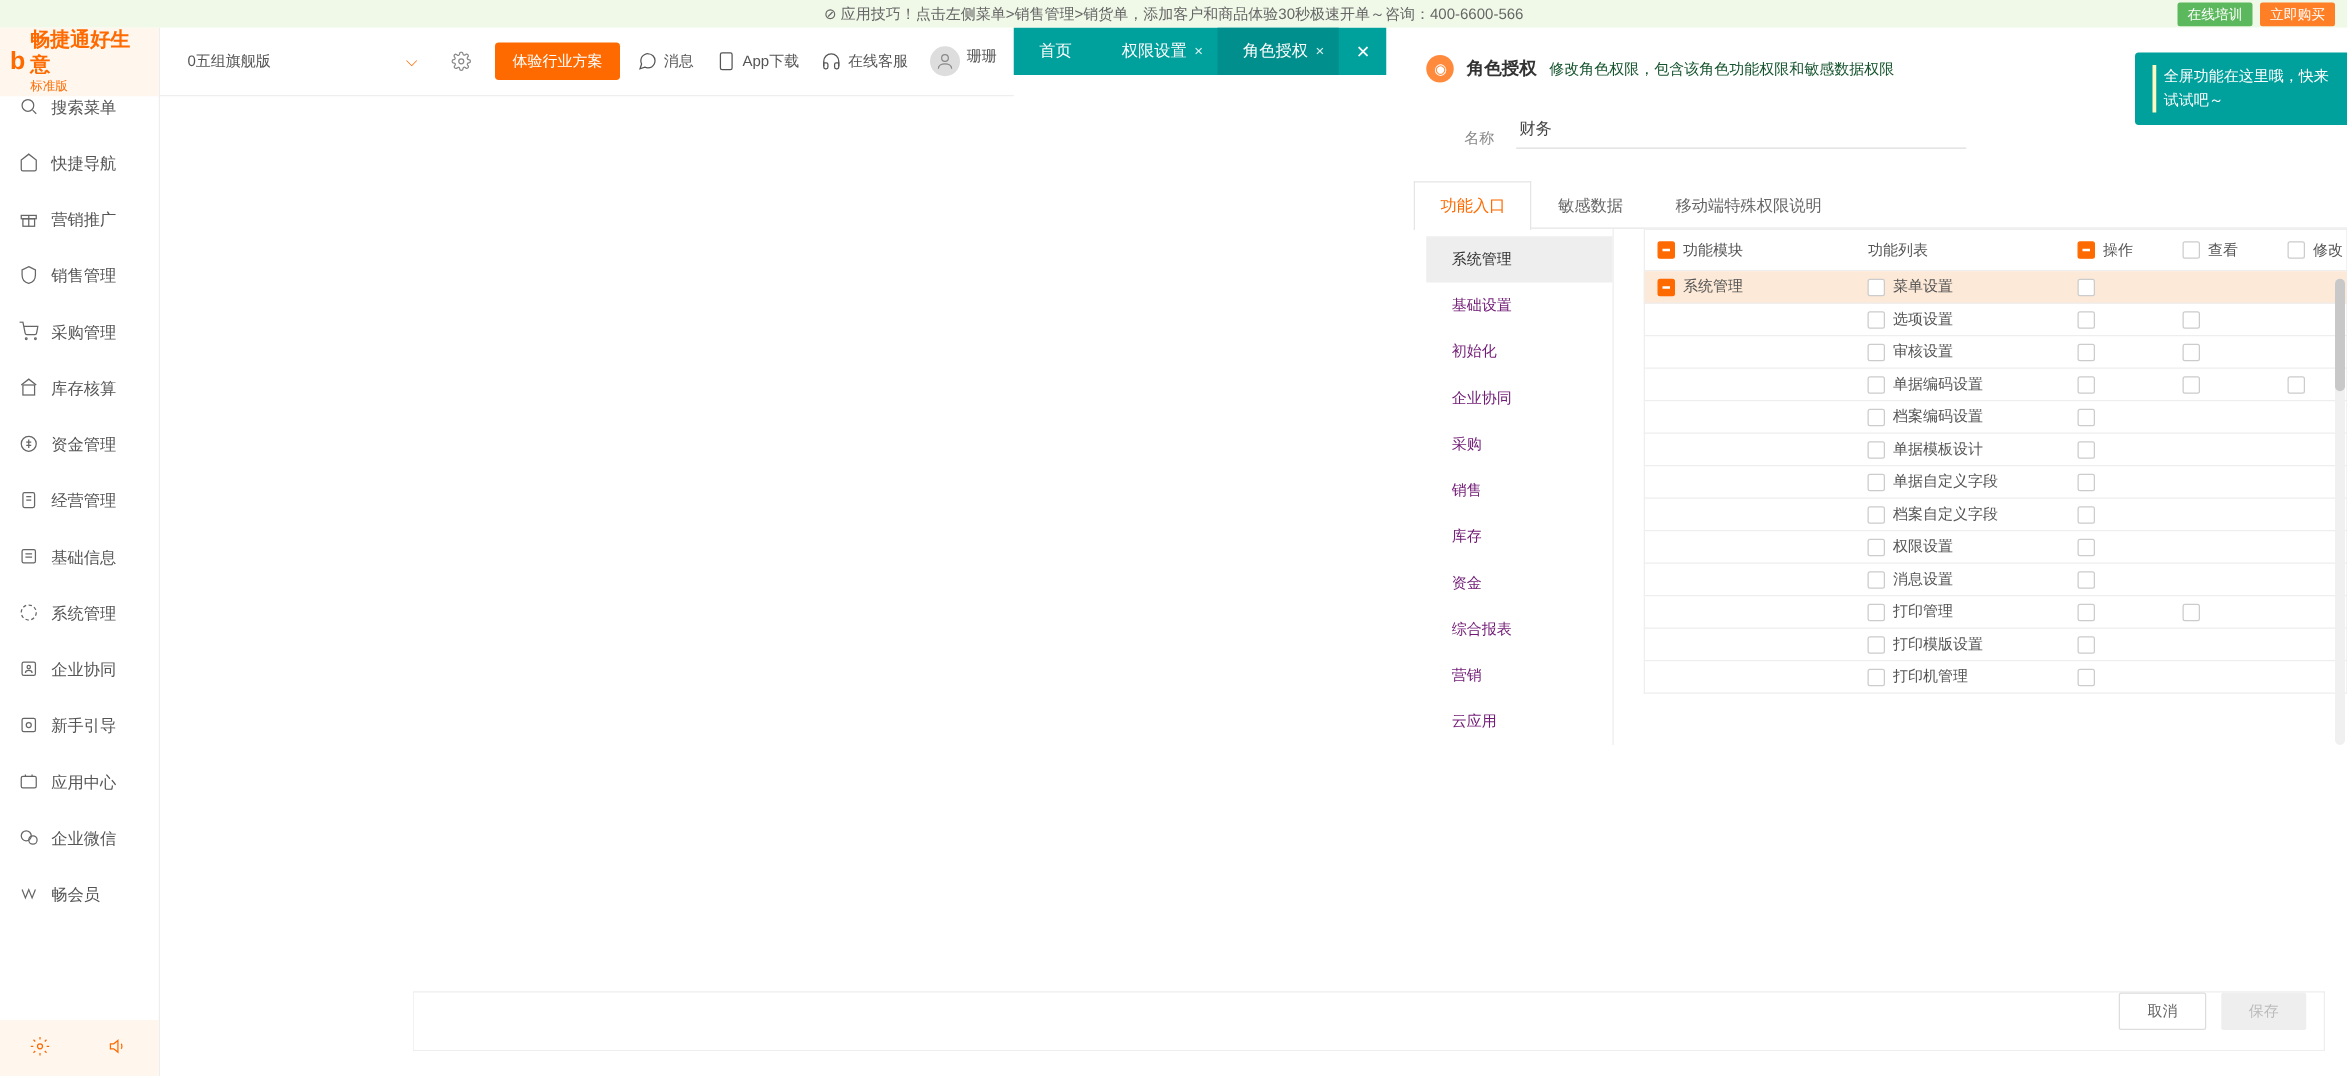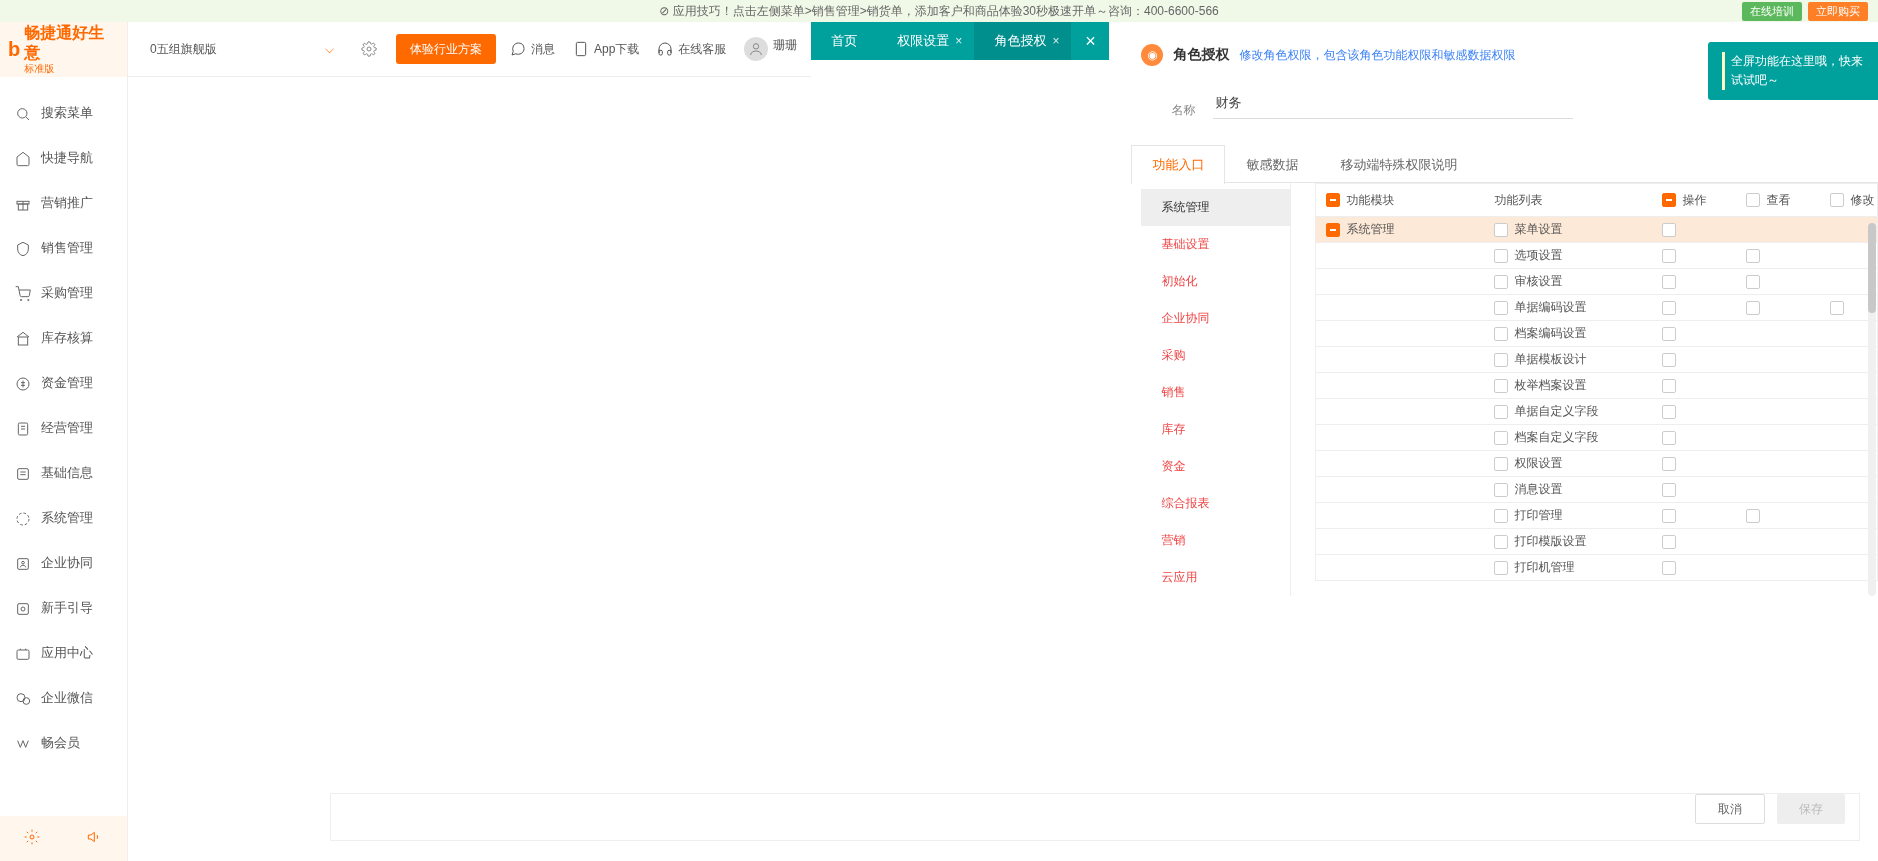--- a/index.html
+++ b/index.html
@@ -8,21 +8,21 @@
 .top-banner .btns{position:absolute;right:10px;top:2px;display:flex;gap:6px}
 .top-banner .btn{background:#5cb85c;color:#fff;padding:2px 8px;font-size:11px;border-radius:2px}
 .top-banner .btn.orange{background:#ff7f27}
 
 .app{display:flex;height:839px}
 .left-nav{width:128px;background:#fff;border-right:1px solid #eee;display:flex;flex-direction:column}
 .logo{height:55px;background:#fff6ed;display:flex;align-items:center;padding:0 8px}
 .logo-icon{color:#ff6a00;font-size:20px;font-weight:bold;margin-right:4px}
 .logo-text{font-size:16px;color:#ff6a00;font-weight:bold;line-height:1.2}
 .logo-sub{font-size:10px;color:#ff6a00}
-.nav-item{height:45px;display:flex;align-items:flex-end;padding:0 15px;color:#555;cursor:pointer;gap:10px}
+.nav-item{height:45px;display:flex;align-items:flex-start;padding:0 15px;color:#555;cursor:pointer;gap:10px}
 .nav-icon{width:16px;height:16px;display:flex;align-items:center;justify-content:center;color:#666}
 .nav-item span.label{font-size:13px}
 .nav-footer{margin-top:auto;height:45px;background:#fff6ed;display:flex;align-items:center;justify-content:space-around;color:#ff6a00}
 
 .main{flex:1;display:flex;flex-direction:row;overflow:hidden}
 .toolbar{height:55px;display:flex;align-items:center;padding:0 14px;border-bottom:1px solid #eee;gap:14px}
 .tenant-select{width:200px;height:30px;display:flex;align-items:center;justify-content:space-between;padding:0 8px;color:#555;cursor:pointer}
 .chevron{color:#ff6a00}
 .gear-btn{width:26px;height:26px;display:flex;align-items:center;justify-content:center;color:#888;cursor:pointer}
 .primary-btn{background:#ff6a00;color:#fff;height:30px;padding:0 14px;border-radius:3px;display:flex;align-items:center;font-size:12px;cursor:pointer}
@@ -37,33 +37,33 @@
 .tab .x{font-size:12px;opacity:.85}
 .tabbar .global-x{margin-left:auto;width:38px;display:flex;align-items:center;justify-content:center;cursor:pointer;font-size:18px}
 
 .content{flex:1;overflow:auto;padding:22px 0 22px 32px;position:relative}
 .tooltip{position:absolute;right:0;top:20px;background:#00a09d;color:#fff;padding:10px 14px;font-size:12px;border-radius:3px 0 0 3px;max-width:170px;line-height:1.6}
 .tooltip-bar{border-left:3px solid #fef9c3;padding-left:6px}
 
 .page-title{display:flex;align-items:center;gap:10px;margin-bottom:22px}
 .pt-icon{width:22px;height:22px;border-radius:50%;background:#ff8a3c;display:flex;align-items:center;justify-content:center;color:#fff;font-size:12px}
 .pt-text{font-size:14px;font-weight:bold;color:#333}
-.pt-sub{font-size:12px;color:#3b82f6}
+.pt-sub{font-size:12px;color:#14532d}
 
 .field-row{display:flex;align-items:flex-end;gap:18px;margin:0 0 24px 30px}
 .field-row .lbl{color:#888;font-size:12px}
 .field-row .val{width:360px;border-bottom:1px solid #ddd;padding:6px 2px;font-size:13px;color:#444}
 
 .inner-tabs{display:flex;border-bottom:1px solid #e5e5e5;margin-left:-10px}
 .itab{padding:10px 20px;font-size:13px;color:#666;cursor:pointer;border:1px solid transparent;border-bottom:none;position:relative;top:2px}
 .itab.active{color:#ff6a00;border-color:#e5e5e5;background:#fff}
 
 .grid-wrap{display:flex;margin-top:0}
 .cat-list{width:150px;border-right:1px solid #eee;padding-top:6px}
-.cat-item{padding:10px 20px;font-size:12px;color:#ef4444;cursor:pointer}
+.cat-item{padding:10px 20px;font-size:12px;color:#701a75;cursor:pointer}
 .cat-item.active{background:#eeeeee;color:#333}
 
 .grid{flex:1;margin-left:24px;position:relative}
 .ghead{display:flex;background:#fff;border:1px solid #eee;height:34px;align-items:center;font-size:12px;color:#555}
 .col1{width:168px;padding-left:10px;display:flex;align-items:center;gap:6px}
 .col2{width:168px;padding-left:10px;display:flex;align-items:center;gap:6px}
 .col3{width:84px;padding-left:10px;display:flex;align-items:center;gap:6px}
 .col4{width:84px;padding-left:10px;display:flex;align-items:center;gap:6px}
 .col5{flex:1;padding-left:10px;display:flex;align-items:center;gap:6px}
 .row{display:flex;border:1px solid #eee;border-top:none;height:26px;align-items:center;font-size:12px;color:#555}
@@ -452,32 +452,20 @@
                 <div class="col3">
                   <span class="cb"></span>
                 </div>
                 <div class="col4"></div>
                 <div class="col5"></div>
               </div>
               <div class="row">
                 <div class="col1"></div>
                 <div class="col2">
                   <span class="cb"></span>
-                  <span>枚举档案设置</span>
-                </div>
-                <div class="col3">
-                  <span class="cb"></span>
-                </div>
-                <div class="col4"></div>
-                <div class="col5"></div>
-              </div>
-              <div class="row">
-                <div class="col1"></div>
-                <div class="col2">
-                  <span class="cb"></span>
                   <span>单据自定义字段</span>
                 </div>
                 <div class="col3">
                   <span class="cb"></span>
                 </div>
                 <div class="col4"></div>
                 <div class="col5"></div>
               </div>
               <div class="row">
                 <div class="col1"></div>

